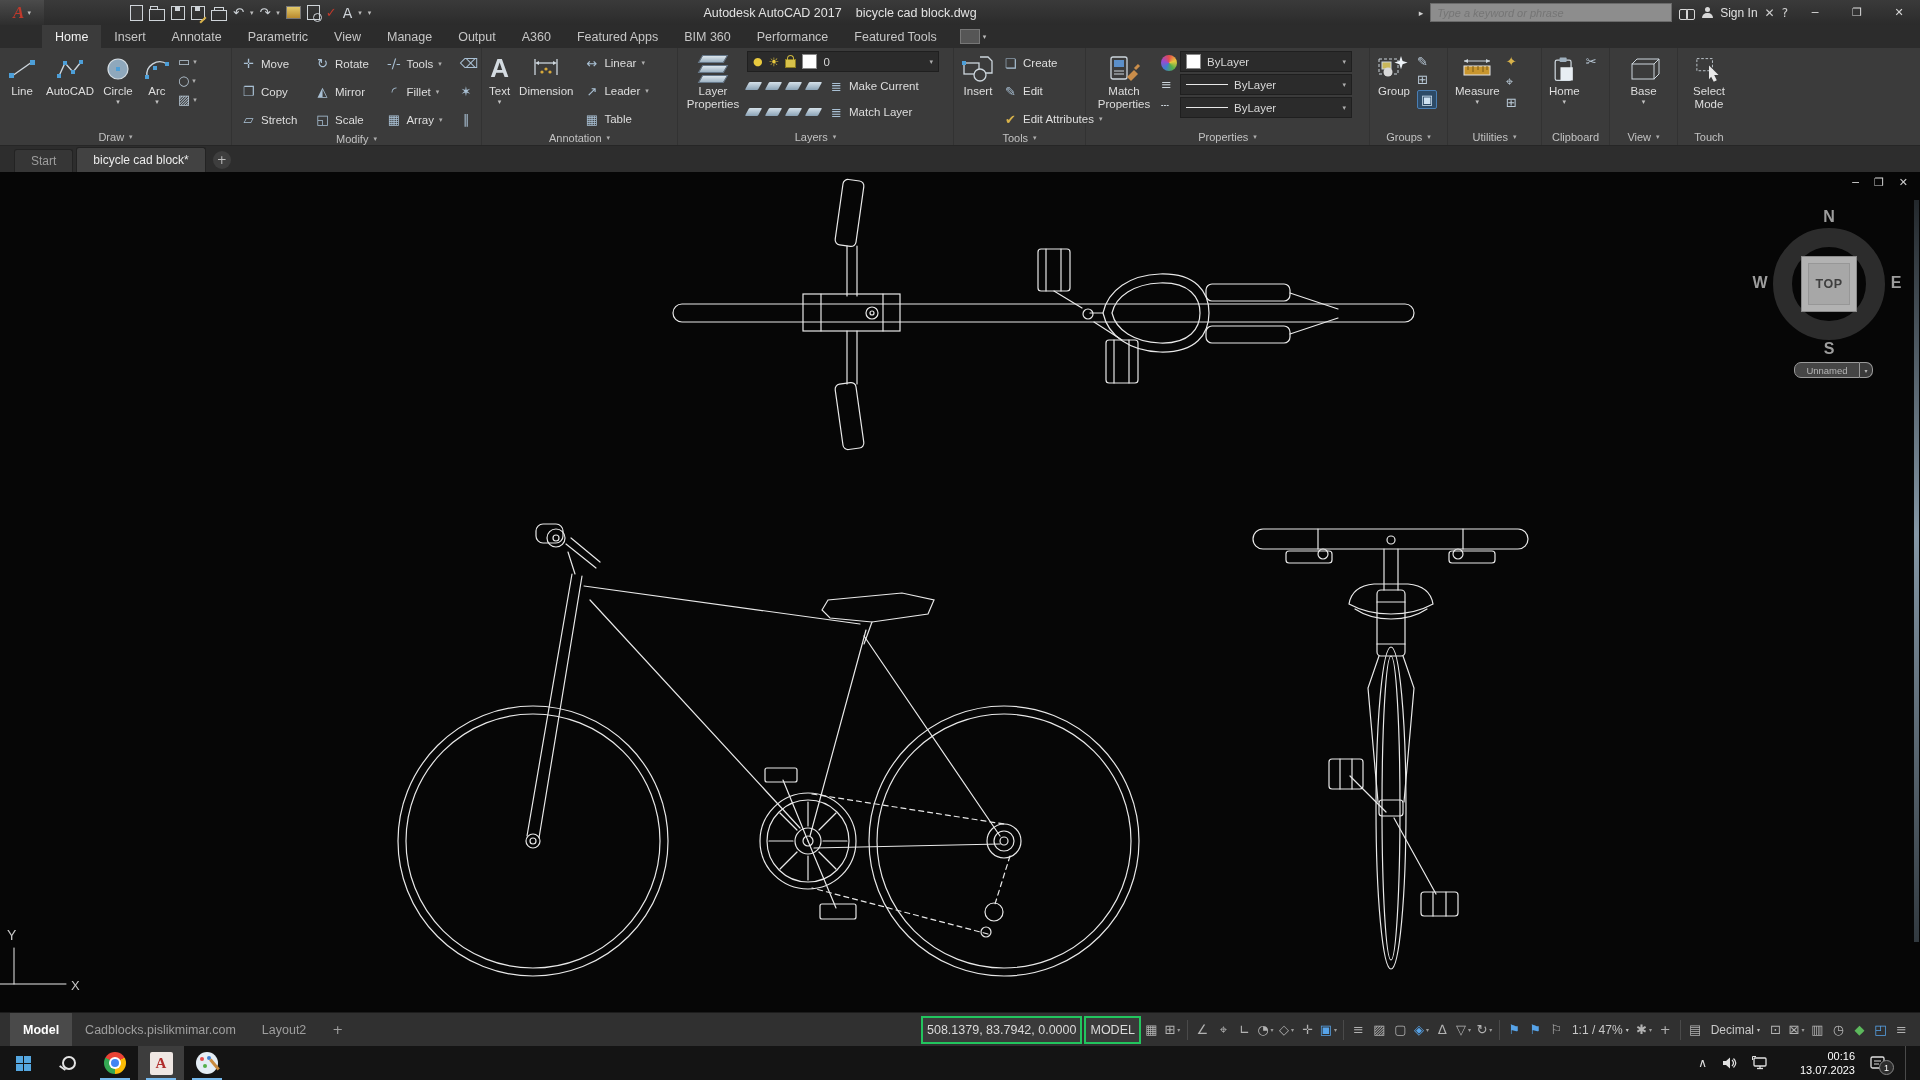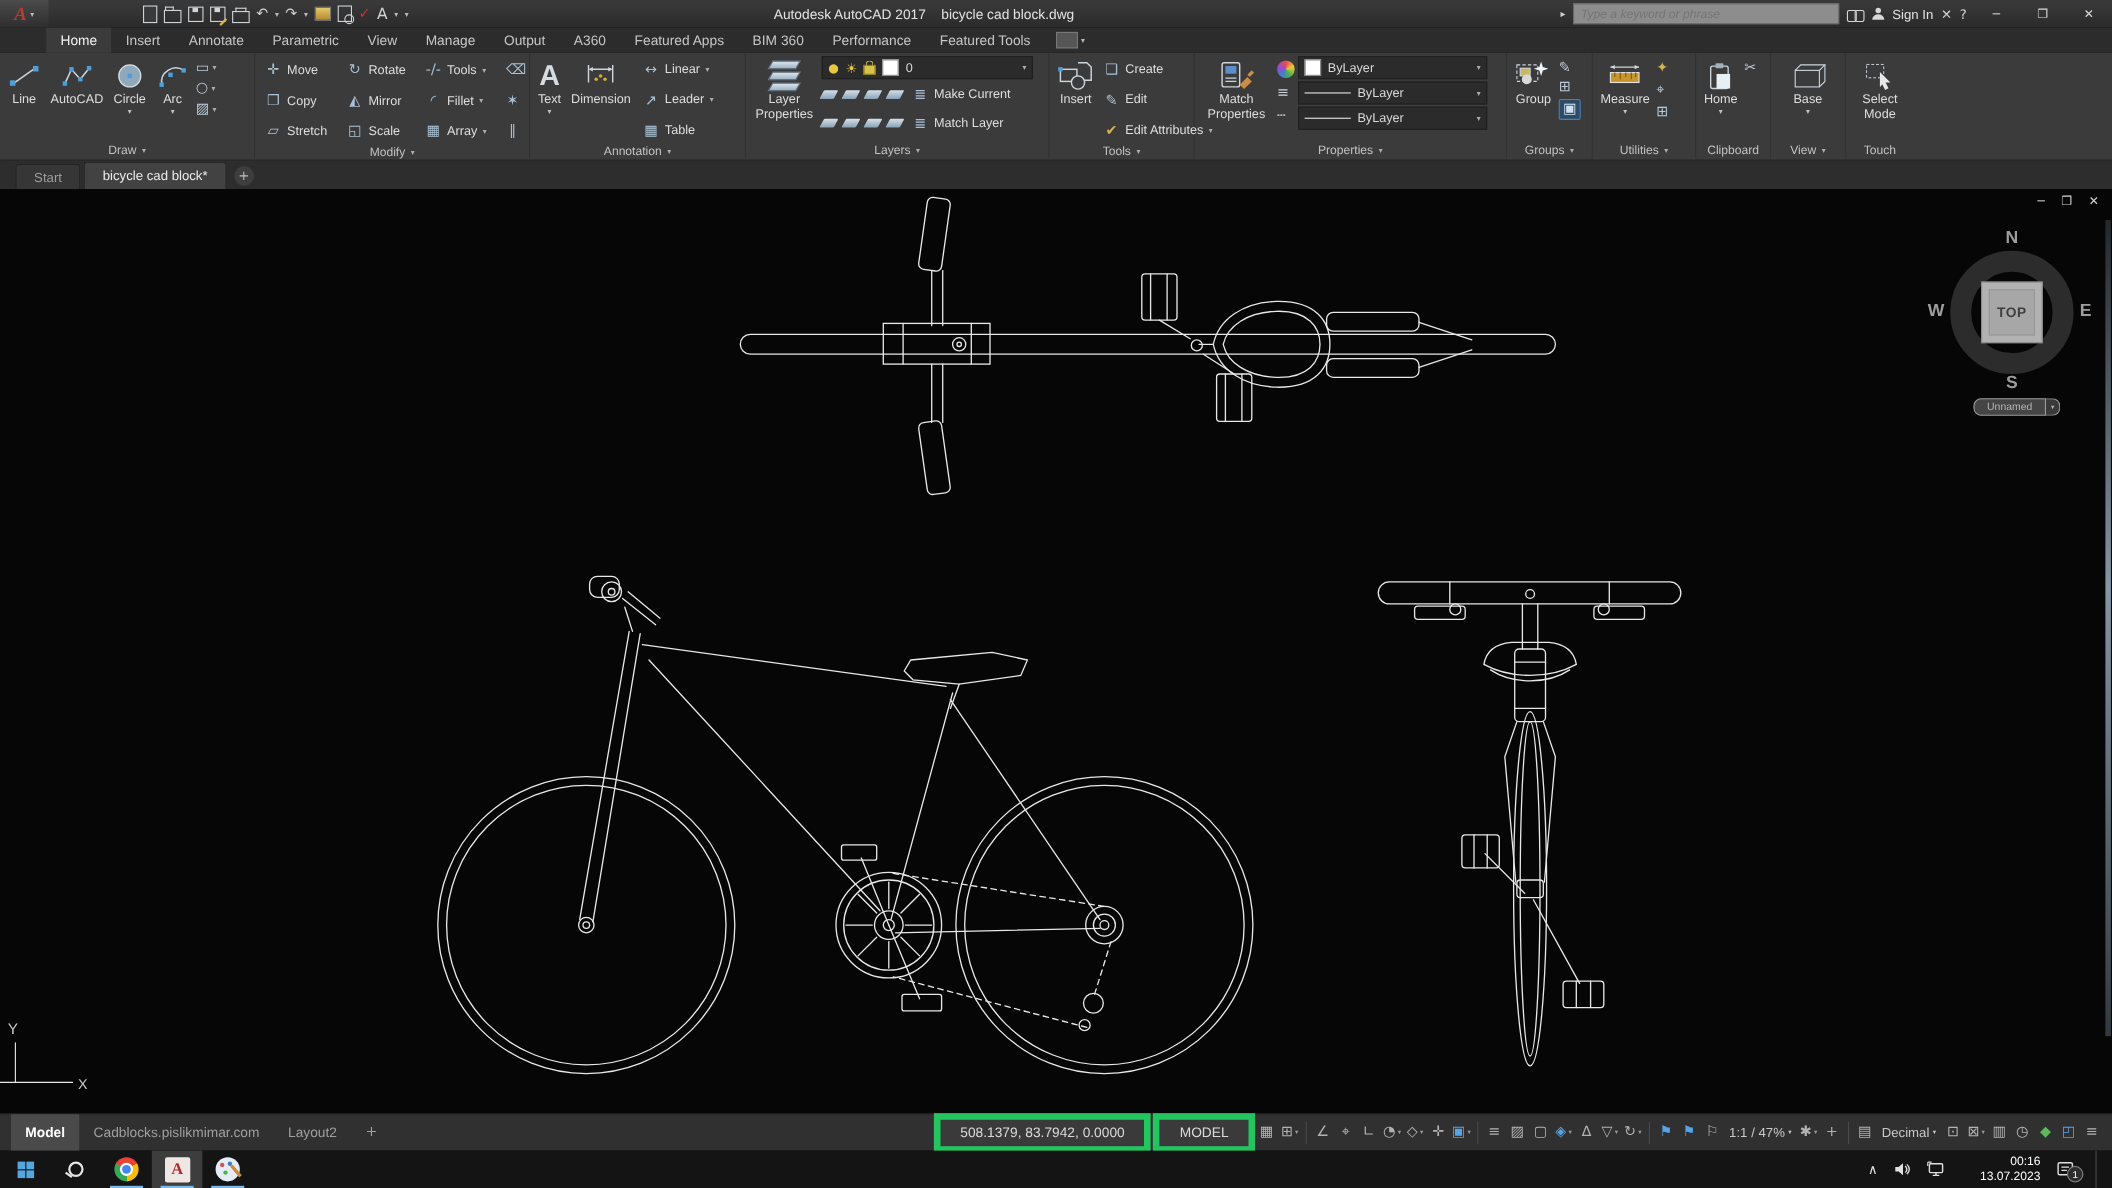--- a/index.html
+++ b/index.html
@@ -107,22 +107,22 @@
   .nv-dd{width:12px;height:14px;border:1px solid #9a9a9a;border-left:none;border-radius:0 7px 7px 0;
          background:#3a3a3a;color:#b5b5b5;font-size:6px;display:flex;align-items:center;justify-content:center}
   .scrollstrip{position:absolute;right:1px;top:28px;width:5px;height:742px;
                background:linear-gradient(180deg,rgba(150,175,195,.2),rgba(175,200,220,.75) 45%,rgba(150,175,195,.3))}
 
   
   #statusbar{position:absolute;top:1012px;left:0;width:1920px;height:34px;background:#303030;
              border-top:1px solid #1c1c1c;display:flex;align-items:center;box-sizing:border-box;padding-left:10px}
   .stab{padding:0 13px;height:34px;display:flex;align-items:center;font-size:12.5px;color:#9f9f9f}
   .stab.active{background:#4a4a4a;color:#fff;font-weight:bold}
-  .sb-box{border:6px solid #22c55e;background:#3a3a3a;height:24px;display:flex;align-items:center;
-          padding:0 18px;font-size:12.5px;color:#dadada;margin-left:2px}
+  .sb-box{border:2px solid #22c55e;background:#3a3a3a;height:24px;display:flex;align-items:center;
+          padding:0 4px;font-size:12.5px;color:#dadada;margin-left:2px}
   .sb-ic{min-width:21px;height:24px;display:flex;align-items:center;justify-content:center;font-size:13px;
          color:#b2b2b2;gap:1px}
   .sb-ic .c{font-size:6px;color:#9a9a9a;margin-left:1px}
   .sb-sep{width:1px;height:20px;background:#4a4a4a;margin:0 4px}
   .blue{color:#57a3e8}
   .green{color:#5cb85c}
   .sb-txt{font-size:12px;color:#c8c8c8;display:flex;align-items:center;gap:3px;padding:0 5px}
 
   
   #taskbar{position:absolute;top:1046px;left:0;width:1920px;height:34px;background:#141414;display:flex;align-items:center}

